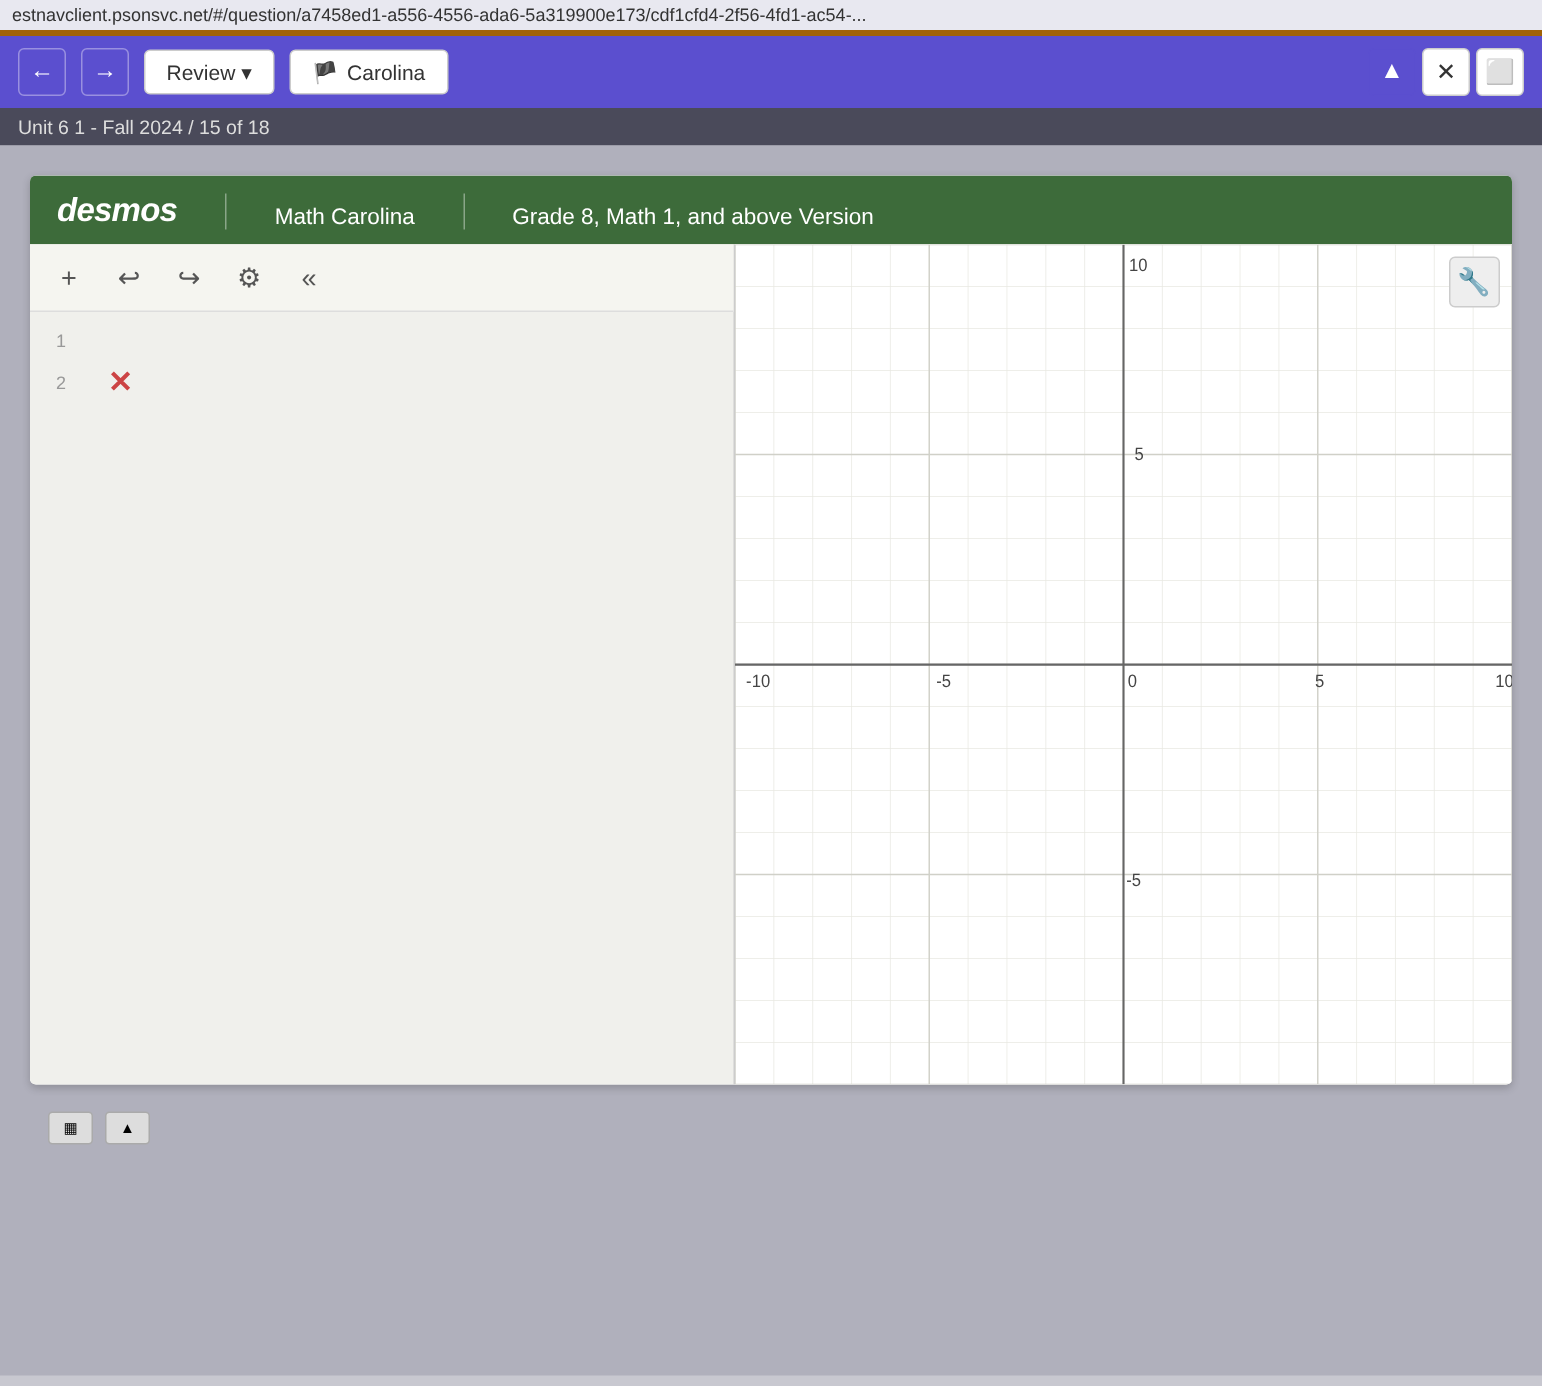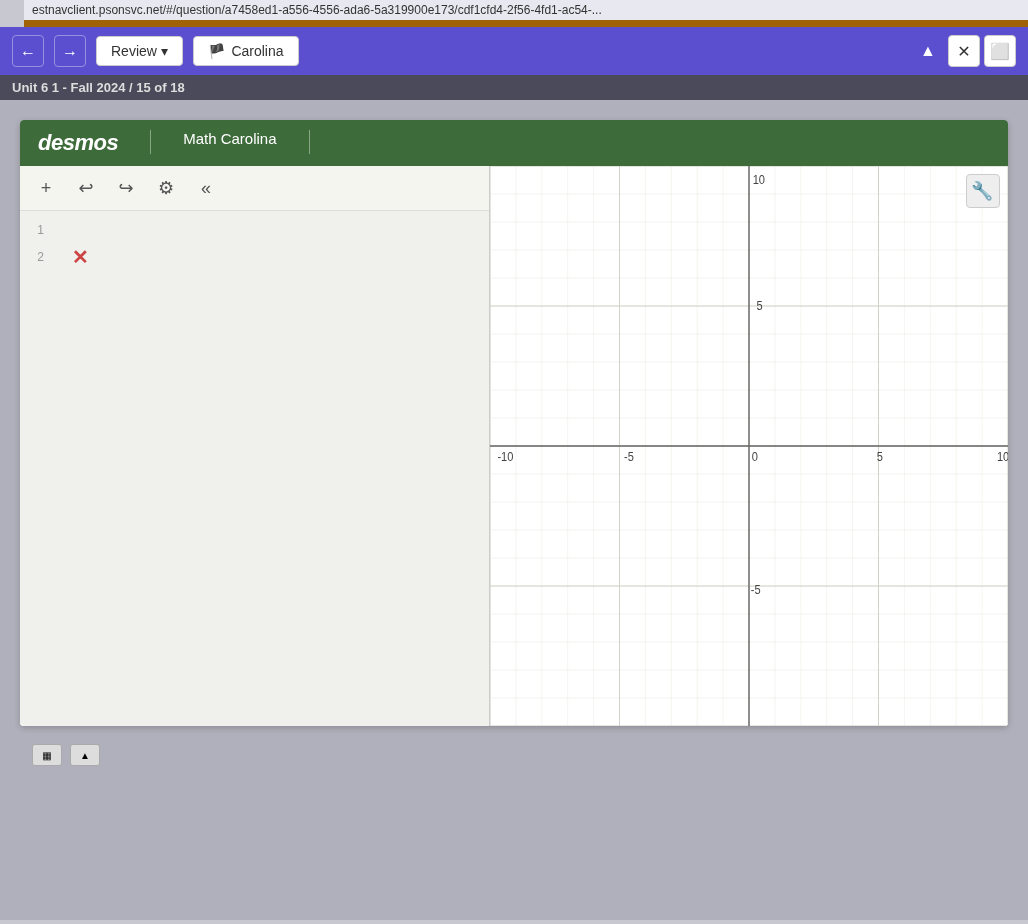--- a/index.html
+++ b/index.html
@@ -10,25 +10,24 @@
       min-height: 924px;
       overflow: hidden;
     }
 
     
     .url-bar {
       background: #e8e8f0;
       padding: 3px 8px;
       font-size: 12px;
       color: #333;
-      border-bottom: 7px solid #a16207;
+      border-bottom: 4px solid #a16207;
       white-space: nowrap;
       overflow: hidden;
       text-overflow: ellipsis;
-      margin-left: 24px;
     }
 
     
     .toolbar {
       background: #5b4fcf;
       padding: 8px 12px;
       display: flex;
       align-items: center;
       gap: 10px;
     }
@@ -96,21 +95,20 @@
 
     
     .breadcrumb-bar {
       background: #4a4a5a;
       color: #ddd;
       padding: 5px 12px;
       font-size: 13px;
       display: flex;
       align-items: flex-end;
       gap: 6px;
-      font-weight: bold;
     }
 
     
     .main-content {
       background: #b0b0bc;
       padding: 20px;
       min-height: 820px;
     }
 
     .question-card {
@@ -125,21 +123,21 @@
       font-size: 16px;
       color: #222;
     }
 
     
     .desmos-header {
       background: #3d6b3a;
       color: white;
       padding: 10px 18px;
       display: flex;
-      align-items: flex-start;
+      align-items: flex-end;
       gap: 16px;
     }
     .desmos-logo {
       font-size: 22px;
       font-weight: bold;
       font-style: italic;
       color: white;
       letter-spacing: -0.5px;
     }
     .desmos-divider {
@@ -325,20 +323,21 @@
 
 <div class="main-content">
   <div class="question-card">
 
 
     <div class="desmos-header">
       <span class="desmos-logo">desmos</span>
       <div class="desmos-divider"></div>
       <span class="desmos-state">Math Carolina</span>
       <div class="desmos-divider"></div>
+      <span class="desmos-grade">Grade 8, Math 1, and above Version</span>
     </div>
 
     <div class="desmos-calc">
 
       <div class="left-panel">
         <div class="left-toolbar">
           <button class="calc-btn">+</button>
           <button class="calc-btn">↩</button>
           <button class="calc-btn">↪</button>
           <button class="calc-btn">⚙</button>

